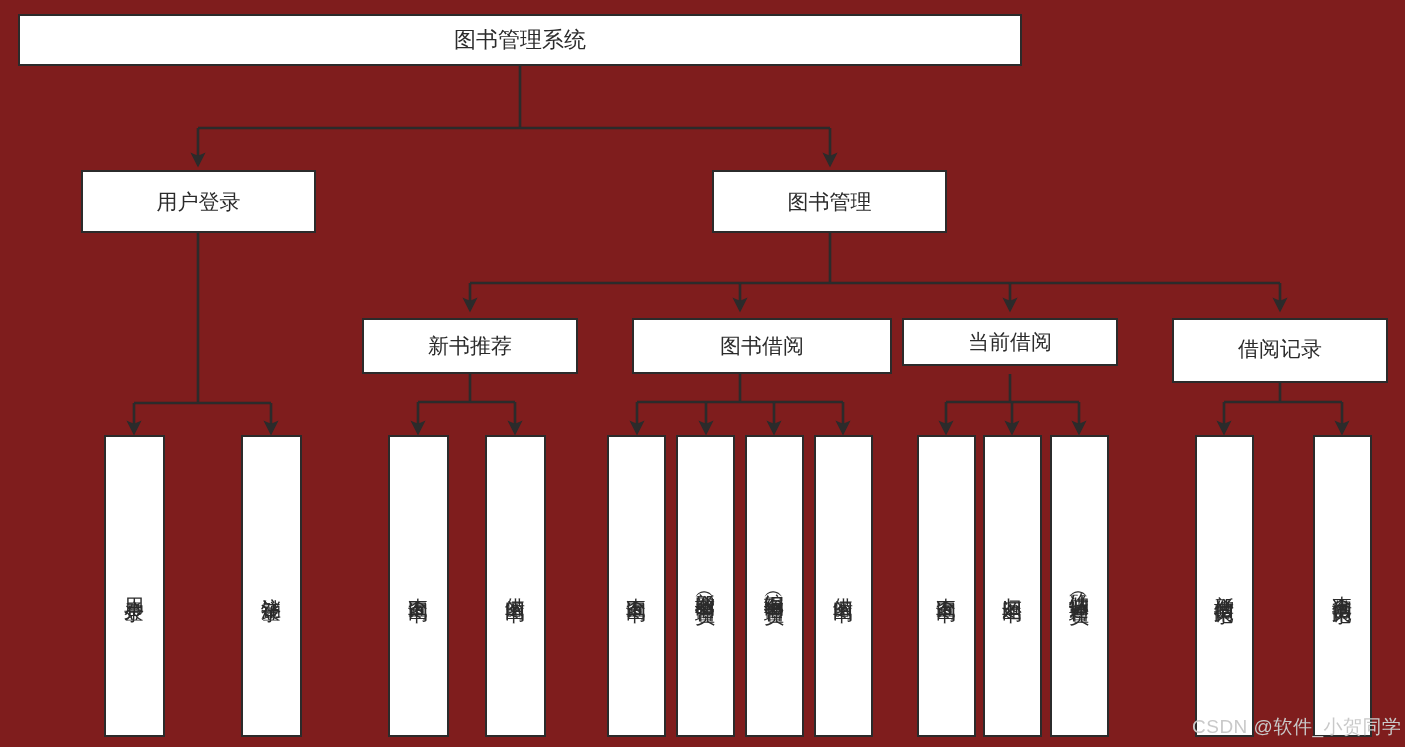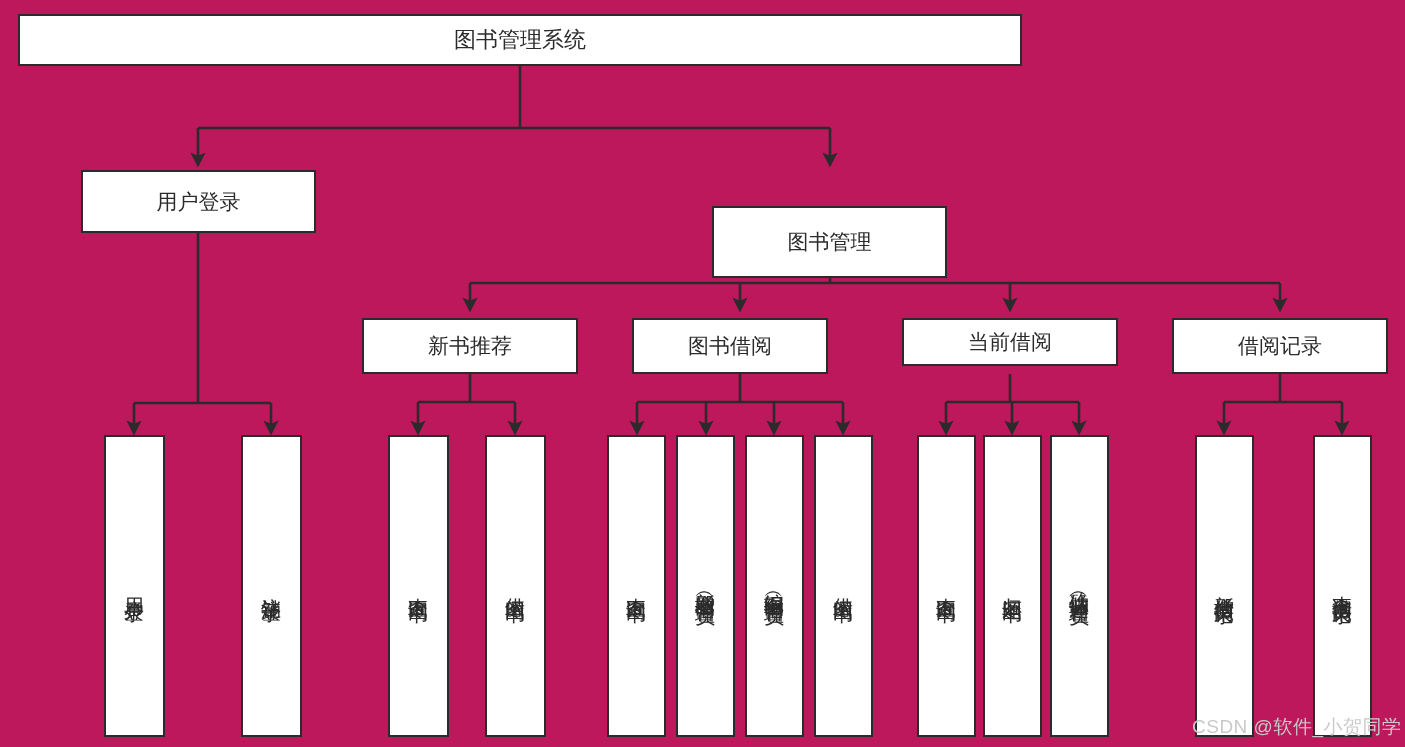--- a/index.html
+++ b/index.html
@@ -8,21 +8,21 @@
     padding: 0;
     background: #ffffff;
   }
   body {
     font-family: "Liberation Sans", "DejaVu Sans", sans-serif;
   }
   #canvas {
     position: relative;
     width: 1405px;
     height: 747px;
-    background: #be185d;
+    background: #7f1d1d;
     overflow: hidden;
   }
   svg.connectors {
     position: absolute;
     left: 0;
     top: 0;
     width: 1405px;
     height: 747px;
     pointer-events: none;
   }
@@ -121,37 +121,37 @@
   </svg>
 
   <div class="node node-root" style="left:18px; top:14px; width:1004px; height:52px;">
     <span class="label">图书管理系统</span>
   </div>
 
   <div class="node node-l2" style="left:81px; top:170px; width:235px; height:63px;">
     <span class="label">用户登录</span>
   </div>
 
-  <div class="node node-l2" style="left:712px; top:170px; width:235px; height:72px;margin-top:36px;">
+  <div class="node node-l2" style="left:712px; top:170px; width:235px; height:63px;">
     <span class="label">图书管理</span>
   </div>
 
   <div class="node node-l3" style="left:362px; top:318px; width:216px; height:56px;">
     <span class="label">新书推荐</span>
   </div>
 
-  <div class="node node-l3" style="left:632px; top:318px; width:196px; height:56px;">
+  <div class="node node-l3" style="left:632px; top:318px; width:260px; height:56px;">
     <span class="label">图书借阅</span>
   </div>
 
   <div class="node node-l3" style="left:902px; top:318px; width:216px; height:48px;">
     <span class="label">当前借阅</span>
   </div>
 
-  <div class="node node-l3" style="left:1172px; top:318px; width:216px; height:56px;">
+  <div class="node node-l3" style="left:1172px; top:318px; width:216px; height:65px;font-family:Liberation Mono, monospace;">
     <span class="label">借阅记录</span>
   </div>
 
   <div class="node node-leaf" style="left:104px; top:435px; width:61px; height:302px;">
     <span class="label">用户登录</span>
   </div>
   <div class="node node-leaf" style="left:241px; top:435px; width:61px; height:302px;">
     <span class="label">注销登录</span>
   </div>
 

